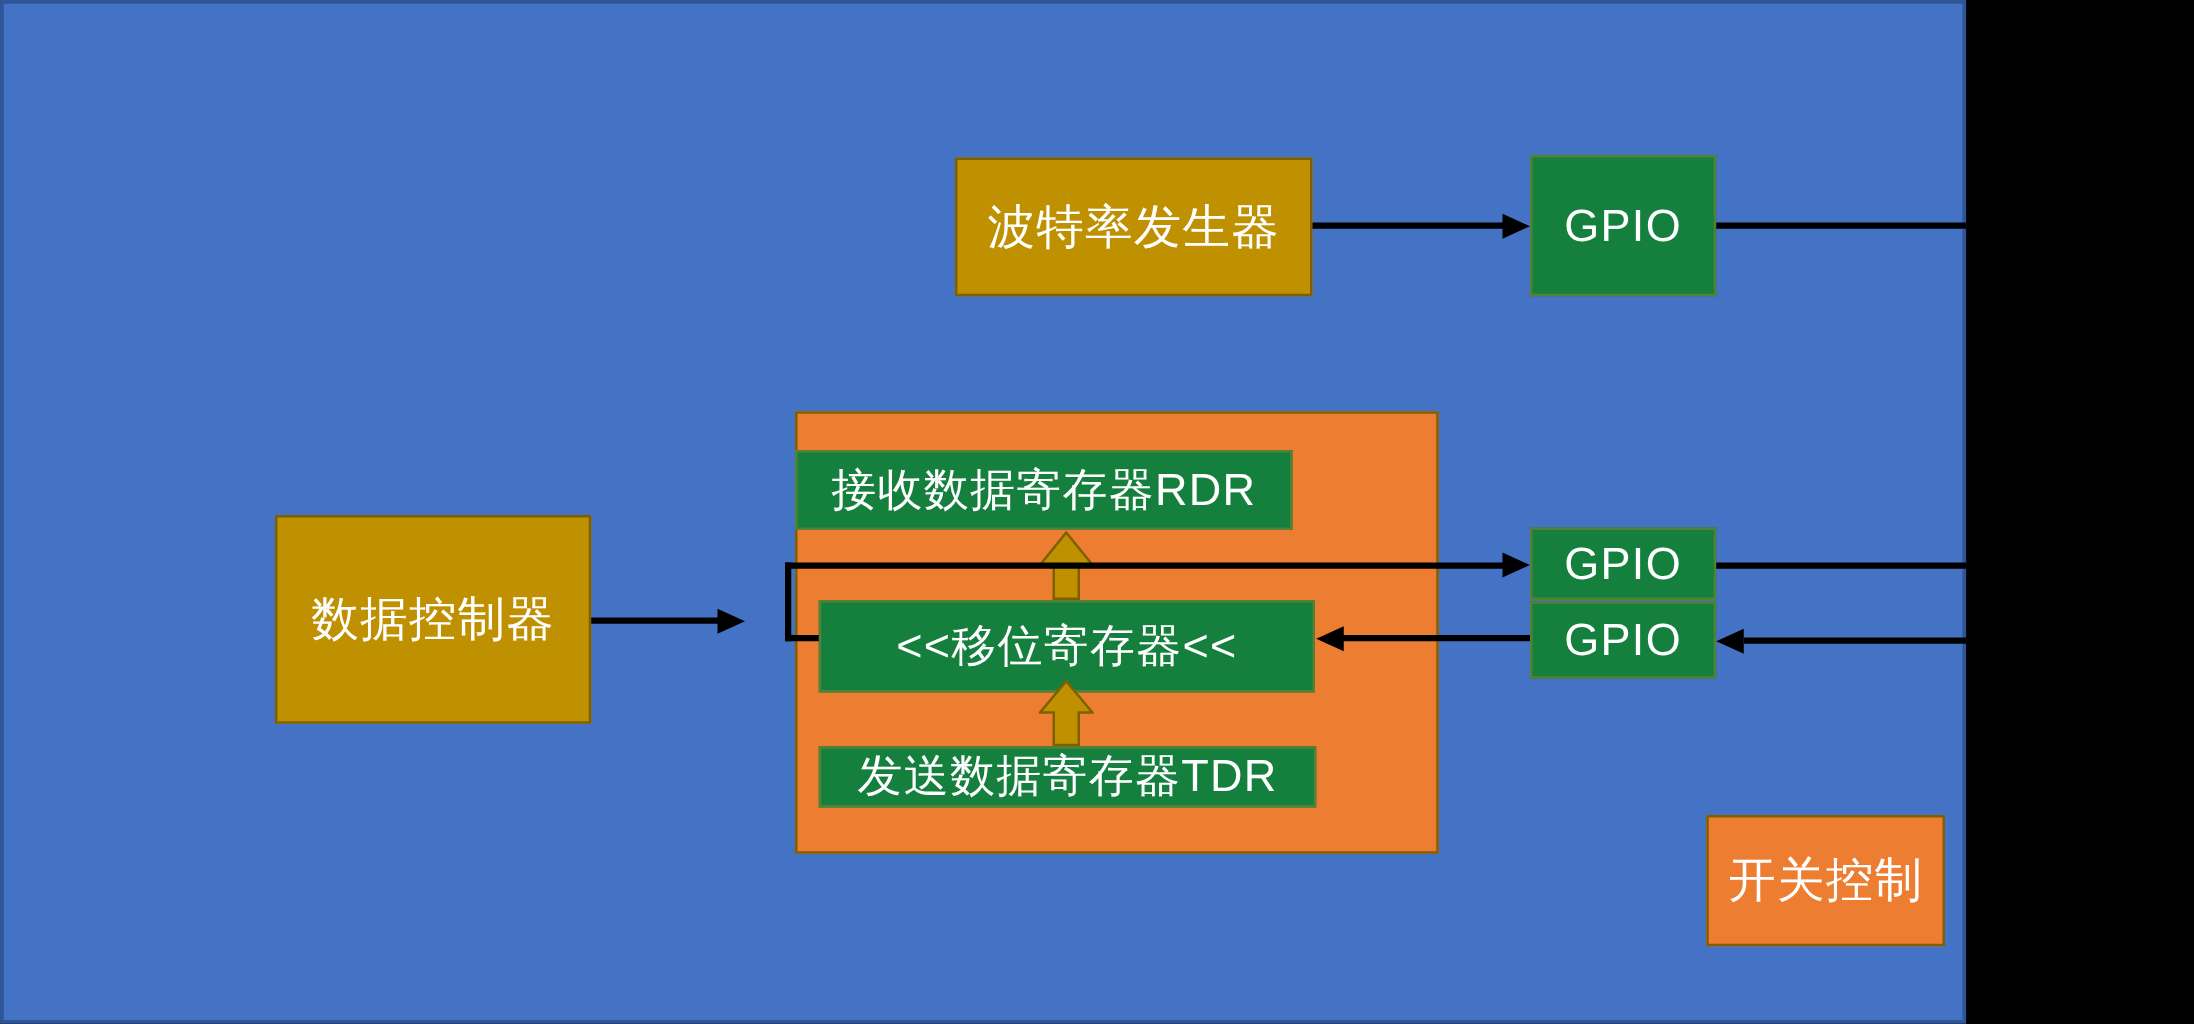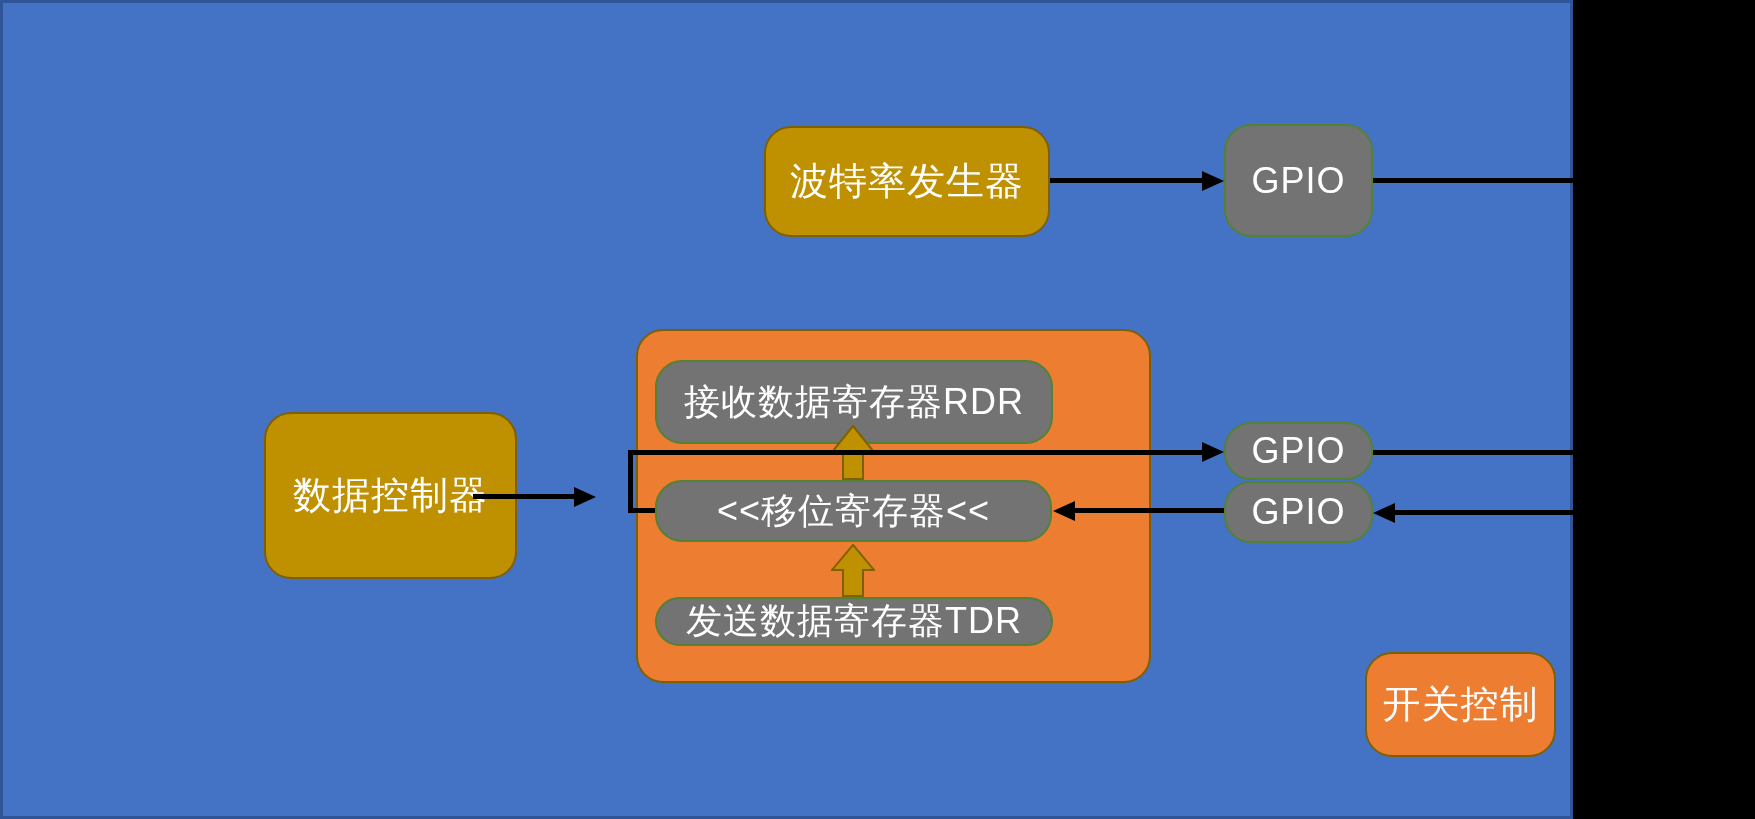--- a/index.html
+++ b/index.html
@@ -13,24 +13,24 @@
     background:#4472C4; border:3px solid #2F5597; box-sizing:border-box;
   }
   .black-band {
     position:absolute; left:1573px; top:0; width:182px; height:819px;
     background:#000000;
   }
   .node {
     position:absolute; box-sizing:border-box;
     display:flex; align-items:center; justify-content:center;
     color:#FFFFFF; text-align:center; z-index:20;
-    letter-spacing:1px; white-space:nowrap;border-radius:27px;
+    letter-spacing:1px; white-space:nowrap;
   }
   .gold   { background:#BF9000; border:2px solid #7F6000; font-size:38px; }
-  .green  { background:#737373; border:2px solid #538135; font-size:36px; }
+  .green  { background:#15803d; border:2px solid #538135; font-size:36px; }
   .orange { background:#ED7D31; border:2px solid #7F6000; font-size:38px;margin-left:40px; }
   .container-box { z-index:10; }
   .hline, .vline { position:absolute; background:#000000; z-index:40; }
   .hline { height:5px; }
   .vline { width:5px; }
   .ah-right {
     position:absolute; width:0; height:0; z-index:40;
     border-left:22px solid #000; border-top:10px solid transparent; border-bottom:10px solid transparent;
   }
   .ah-left {
@@ -50,32 +50,32 @@
   <div class="node gold" style="left:764px; top:126px; width:286px; height:111px;">
     <span>波特率发生器</span>
   </div>
   <div class="hline" style="left:1050px; top:178px; width:154px;"></div>
   <div class="ah-right" style="left:1202px; top:171px;"></div>
   <div class="node green" style="left:1224px; top:124px; width:149px; height:113px;">
     <span>GPIO</span>
   </div>
   <div class="hline" style="left:1373px; top:178px; width:200px;"></div>
 
-  <div class="node gold" style="left:220px; top:412px; width:253px; height:167px;margin-left:44px;">
+  <div class="node gold" style="left:220px; top:412px; width:253px; height:167px;">
     <span>数据控制器</span>
   </div>
   <div class="hline" style="left:473px; top:494px; width:103px;"></div>
   <div class="ah-right" style="left:574px; top:487px;"></div>
 
   <div class="node orange container-box" style="left:596px; top:329px; width:515px; height:354px;"></div>
 
-  <div class="node green" style="left:655px; top:360px; width:398px; height:84px;">
+  <div class="node green" style="left:636px; top:360px; width:398px; height:64px;">
     <span>接收数据寄存器RDR</span>
   </div>
-  <div class="node green" style="left:655px; top:480px; width:397px; height:62px;">
+  <div class="node green" style="left:655px; top:480px; width:397px; height:74px;">
     <span>&lt;&lt;移位寄存器&lt;&lt;</span>
   </div>
   <div class="node green" style="left:655px; top:597px; width:398px; height:49px;">
     <span>发送数据寄存器TDR</span>
   </div>
 
   <svg class="block-arrow" style="left:831px; top:425px;" width="44" height="55" viewBox="0 0 44 55">
     <polygon points="22,1 43,27 32,27 32,54 12,54 12,27 1,27" fill="#BF9000" stroke="#7F6000" stroke-width="2"></polygon>
   </svg>
   <svg class="block-arrow" style="left:831px; top:544px;" width="44" height="53" viewBox="0 0 44 55" preserveAspectRatio="none">

